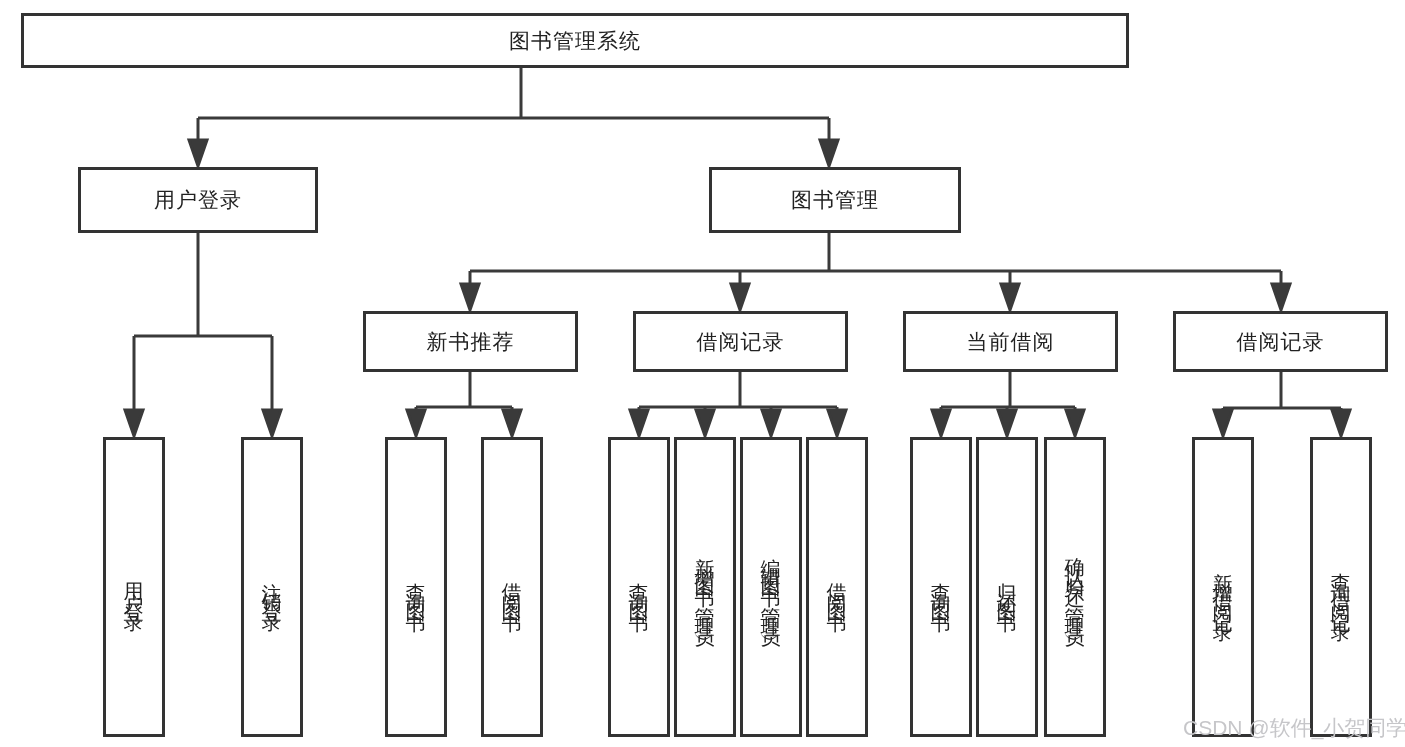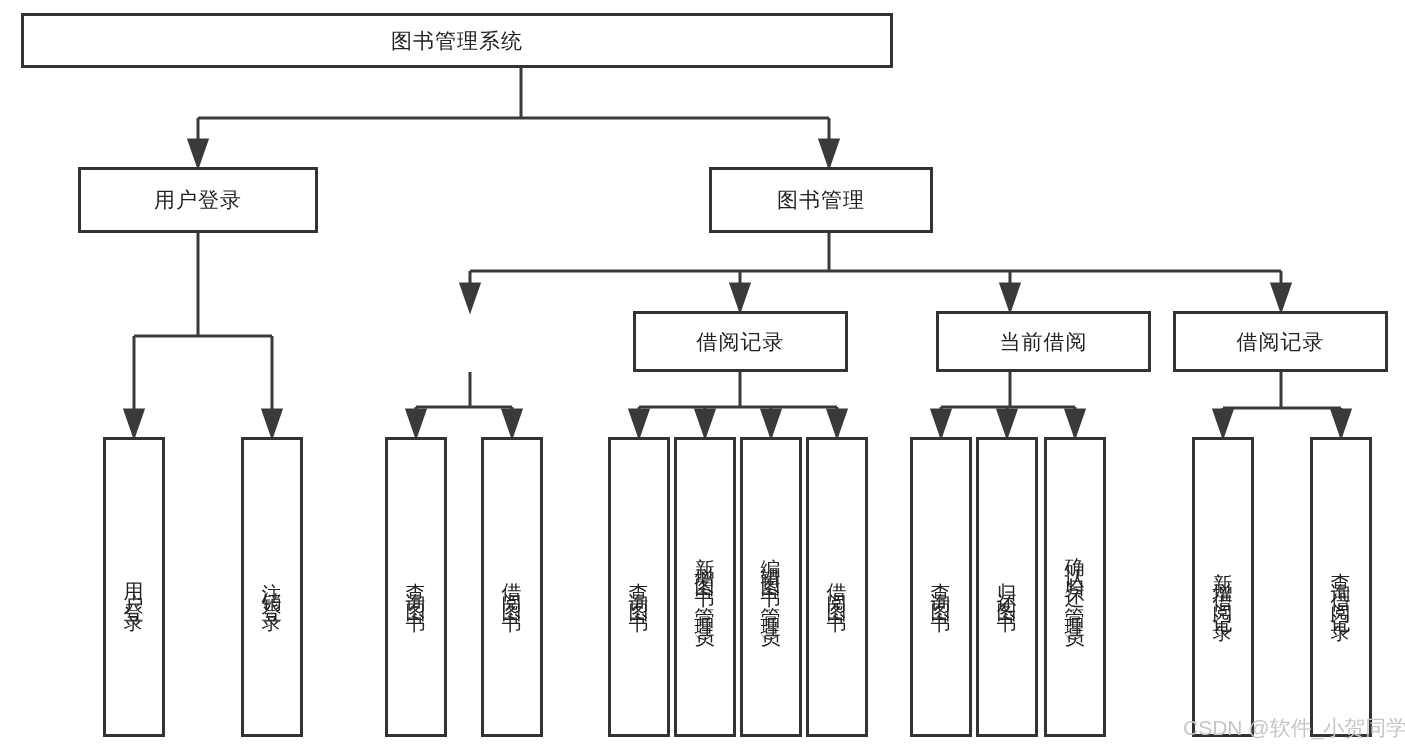--- a/index.html
+++ b/index.html
@@ -39,26 +39,26 @@
   }
   .leaf .vtext {
     writing-mode: vertical-lr;
     text-orientation: mixed;
     font-size: 20px;
     line-height: 1;
     letter-spacing: 10px;
     max-height: 288px;
   }
   
-  .n-root  { left: 21px;   top: 13px;  width: 872px; height: 55px; }
+  .n-root  { left: 21px;   top: 13px;  width: 1108px; height: 55px; }
   .n-l2-0  { left: 78px;   top: 167px; width: 240px;  height: 66px; }
-  .n-l2-1  { left: 709px;  top: 167px; width: 224px;  height: 66px; justify-content: center; }
+  .n-l2-1  { left: 709px;  top: 167px; width: 252px;  height: 66px; justify-content: center; }
   .n-l3-0  { left: 363px;  top: 311px; width: 215px;  height: 61px; }
   .n-l3-1  { left: 633px;  top: 311px; width: 215px;  height: 61px; }
-  .n-l3-2  { left: 903px;  top: 311px; width: 215px;  height: 61px; margin-left: 33px; }
+  .n-l3-2  { left: 903px;  top: 311px; width: 215px;  height: 61px; }
   .n-l3-3  { left: 1173px; top: 311px; width: 215px;  height: 61px; font-family: Liberation Serif, serif; }
   .leaf    { top: 437px; width: 62px; height: 300px; }
   .n-lf-0  { left: 103px; }
   .n-lf-1  { left: 241px; }
   .n-lf-2  { left: 385px; }
   .n-lf-3  { left: 481px; }
   .n-lf-4  { left: 608px; }
   .n-lf-5  { left: 674px; }
   .n-lf-6  { left: 740px; }
   .n-lf-7  { left: 806px; }
@@ -137,20 +137,23 @@
     <span>图书管理系统</span>
   </div>
 
   <div class="box hbox n-l2-0">
     <span>用户登录</span>
   </div>
   <div class="box hbox n-l2-1">
     <span>图书管理</span>
   </div>
 
+  <div class="box hbox n-l3-0">
+    <span>新书推荐</span>
+  </div>
   <div class="box hbox n-l3-1">
     <span>借阅记录</span>
   </div>
   <div class="box hbox n-l3-2">
     <span>当前借阅</span>
   </div>
   <div class="box hbox n-l3-3">
     <span>借阅记录</span>
   </div>
 

